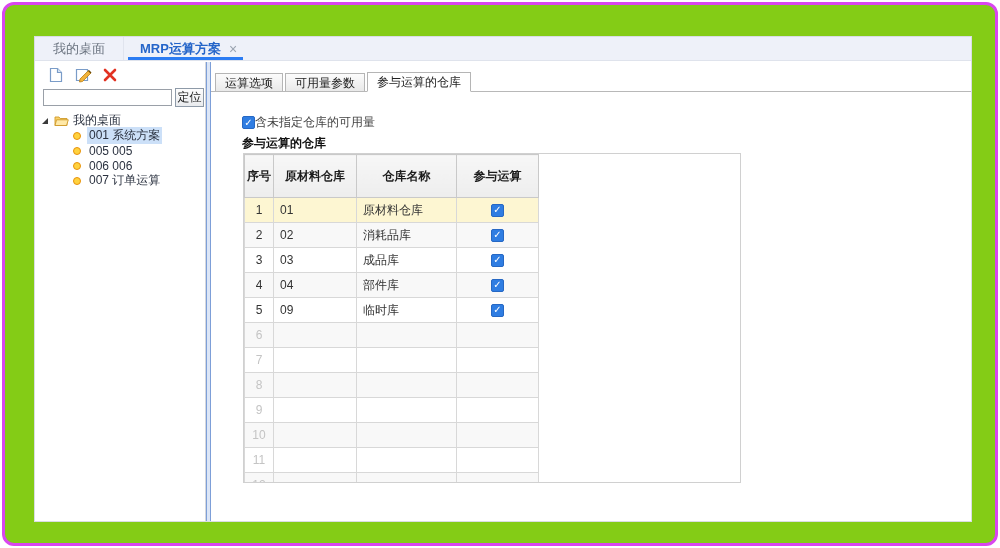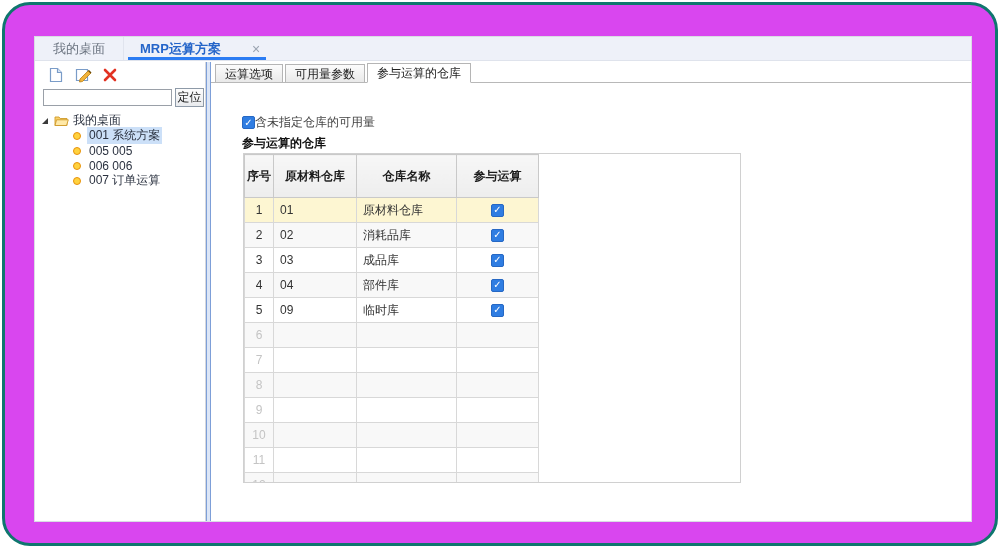--- a/index.html
+++ b/index.html
@@ -1,32 +1,32 @@
 <!DOCTYPE html>
 <html><head>
 <meta charset="utf-8">
 <style>
   * { margin:0; padding:0; box-sizing:border-box; }
   html,body { width:1000px; height:548px; background:#fff; font-family:"Liberation Sans","DejaVu Sans",sans-serif; }
   .stage { position:relative; width:1000px; height:548px; background:#fff; overflow:hidden; }
 
   
   .frame { position:absolute; left:2px; top:2px; right:2px; bottom:2px;
-           border:3px solid #0f766e; border-radius:28px; background:#d946ef; }
+           border:3px solid #d946ef; border-radius:12px; background:#84cc16; }
 
   
   .app { position:absolute; left:29px; top:31px; width:938px; height:486px;
          border:1px solid #d9dde3; background:#fff; }
 
   
   .tabstrip { position:absolute; left:0; top:0; right:0; height:24px;
               background:#eef1f9; border-bottom:1px solid #dfe3ec; display:flex; align-items:stretch; }
   .doc-tab { display:flex; align-items:center; padding:0 18px; font-size:13px; color:#6b7480; cursor:default; }
   .doc-tab.inactive { border-right:1px solid #e0e4ee; }
-  .doc-tab.active { position:relative; color:#2565c9; font-weight:bold; padding:0 10px 0 16px;gap:23px; }
+  .doc-tab.active { position:relative; color:#2565c9; font-weight:bold; padding:0 10px 0 16px; }
   .doc-tab.active::after { content:""; position:absolute; left:4px; right:4px; bottom:0; height:3px; background:#2b7cf3; }
   .doc-close { font-weight:normal; color:#9aa3b0; font-size:14px; margin-left:8px; cursor:pointer; }
 
   
   .body { position:absolute; left:0; top:25px; right:0; bottom:0; display:flex; }
 
   .sidebar { position:relative; width:171px; border-right:1px solid #d5d7dc; background:#fff; }
   .toolbar { display:flex; align-items:center; gap:9px; padding:4px 0 2px 12px; height:24px; }
   .toolbar .tbtn { width:18px; height:16px; display:flex; align-items:center; justify-content:center; cursor:pointer; }
 
@@ -42,21 +42,21 @@
   .tree-item { display:flex; align-items:center; height:15px; padding-left:38px; cursor:pointer; }
   .tree-item .bullet { width:8px; height:8px; border-radius:50%; background:#ffd23e; border:1.5px solid #e8920c; flex:none; }
   .tree-item .lbl { margin-left:6px; padding:0 2px; white-space:nowrap; }
   .tree-item.selected .lbl { background:#cce0f8; }
 
   .splitter { width:5px; background:#dce6f7; border-left:1px solid #7d9fd8; border-right:1px solid #7d9fd8; cursor:col-resize; }
 
   .main { position:relative; flex:1; background:#fff; }
 
   
-  .main-tabs { position:absolute; left:0; top:2px; right:0; height:19px;
+  .main-tabs { position:absolute; left:0; top:11px; right:0; height:19px;
                display:flex; align-items:flex-end; padding-left:4px; border-bottom:1px solid #b8b8b8; }
   .mtab { font-size:12px; color:#222; padding:2px 9px 2px 9px; margin-right:2px;
           background:linear-gradient(#fcfcfc,#e9e9e9); border:1px solid #b5b5b5; border-bottom:none;
           height:18px; line-height:14px; cursor:pointer; }
   .mtab.active { position:relative; background:#fff; height:20px; margin-bottom:-1px;
                  border-bottom:1px solid #fff; z-index:2; }
 
   
   .chk-row { position:absolute; left:31px; top:52px; display:flex; align-items:center; gap:0; }
   .checkbox { width:13px; height:13px; background:#2f7de2; border:1px solid #2668c4; border-radius:2px;

